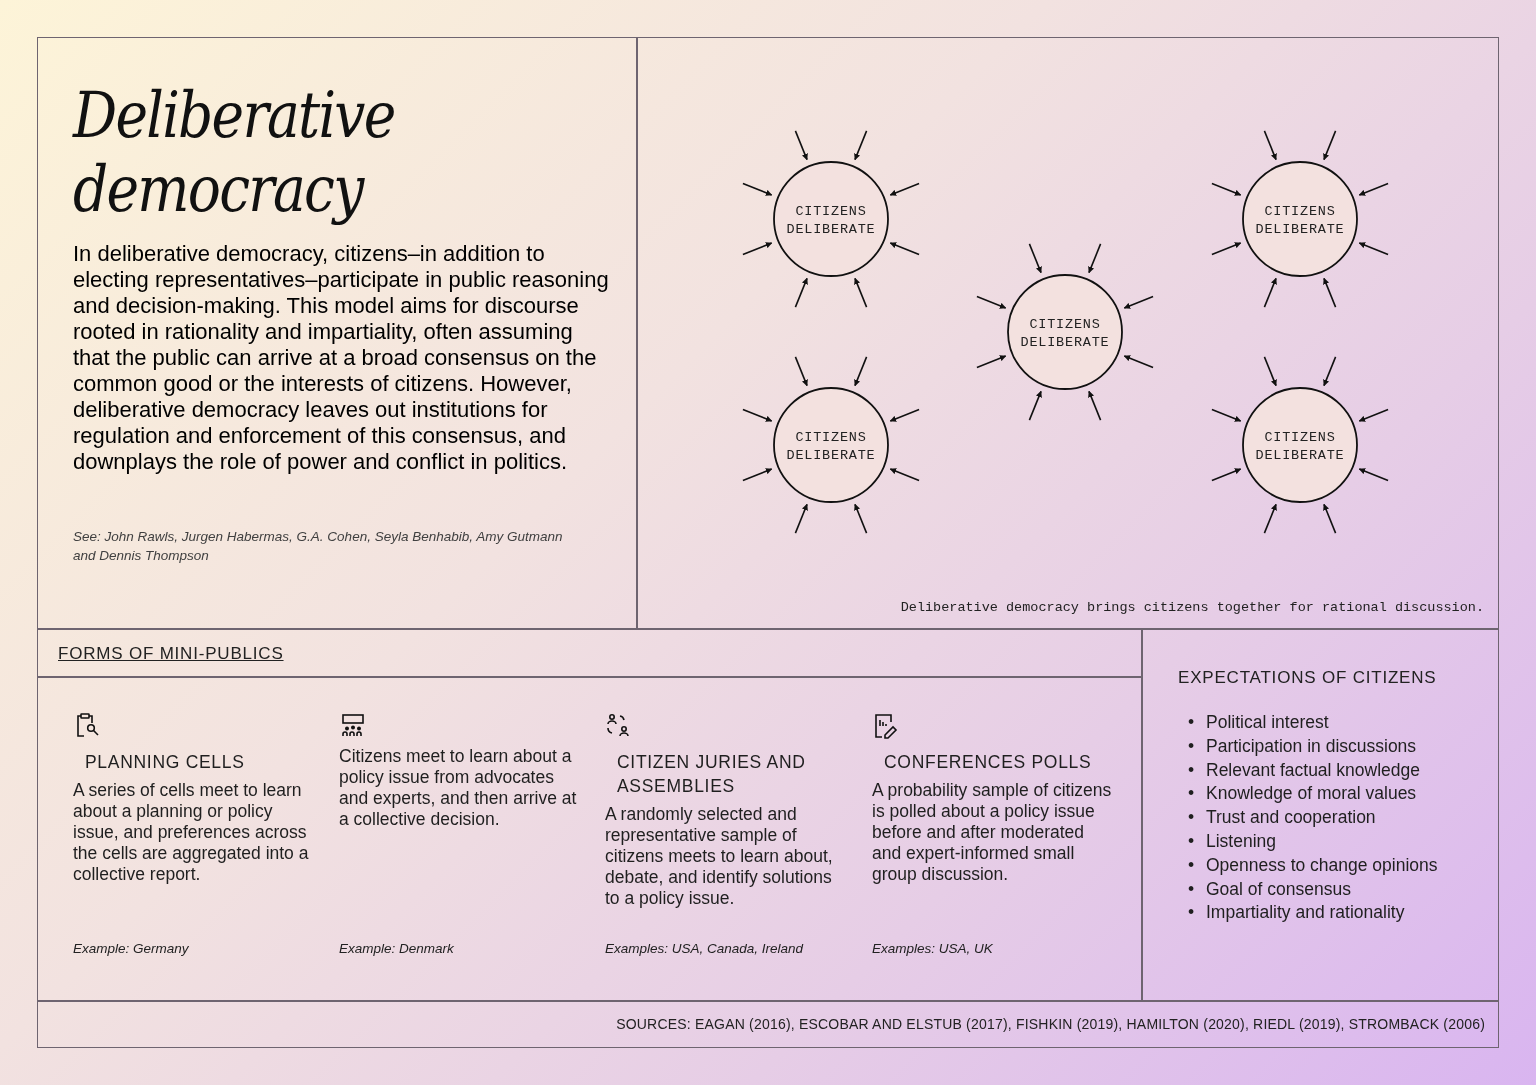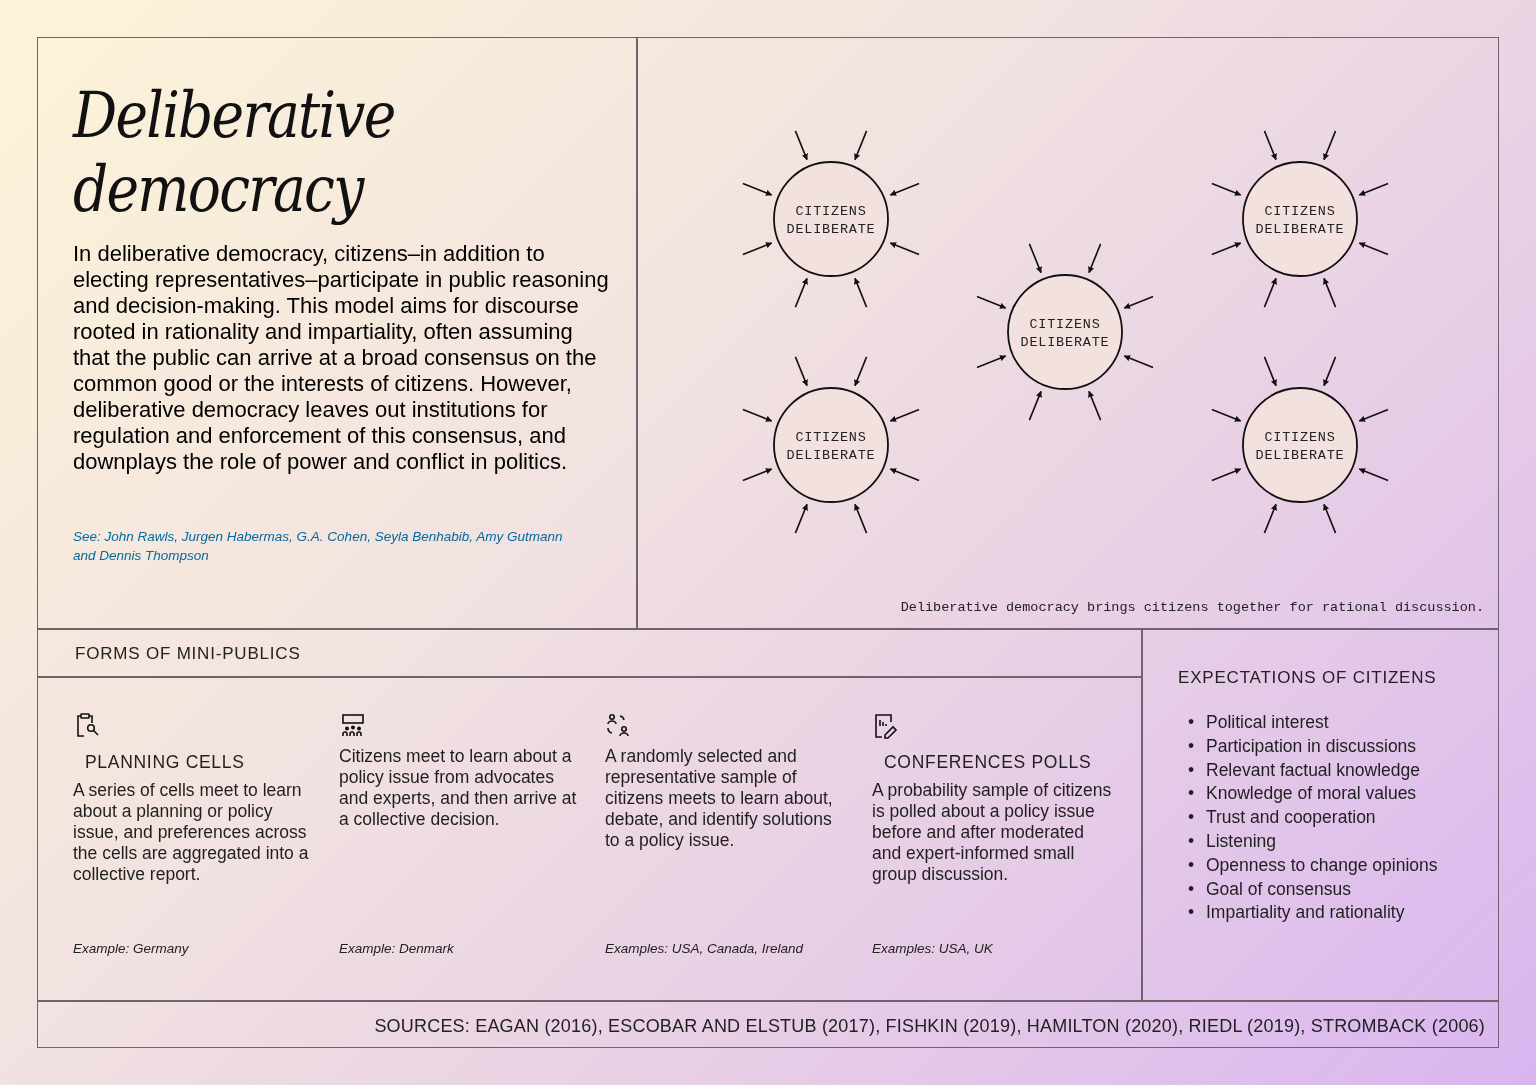--- a/index.html
+++ b/index.html
@@ -16,21 +16,21 @@
       font-family:"DejaVu Serif", serif; font-style:italic; font-weight:normal;
       font-size:64px; line-height:74px; letter-spacing:-2px; transform:scaleX(0.86); transform-origin:left top;
       color:#111;
     }
     .intro {
       position:absolute; left:73px; top:241px; width:540px; margin:0;
       font-family:"Liberation Sans", sans-serif; font-size:22px; line-height:26px; color:#000000;
     }
     .see {
       position:absolute; left:73px; top:528px; width:500px; margin:0;
-      font-family:"Liberation Sans", sans-serif; font-style:italic; font-size:13.5px; line-height:18.5px; color:#0369a1;
+      font-family:"Liberation Sans", sans-serif; font-style:italic; font-size:13.5px; line-height:18.5px; color:#404040;
     }
     .diagram { position:absolute; left:637px; top:38px; width:861px; height:590px; }
     .caption {
       position:absolute; right:52px; top:600px; margin:0;
       font-family:"Liberation Mono", monospace; font-size:13.5px; color:#222; white-space:nowrap;
     }
     .section-label {
       position:absolute; font-family:"Liberation Sans", sans-serif; font-size:17px; letter-spacing:0.8px; color:#222; margin:0;
     }
     .card { position:absolute; top:712px; width:240px; }
@@ -39,21 +39,21 @@
       margin:10px 0 0 12px; font-family:"Liberation Sans", sans-serif; font-weight:normal;
       font-size:17.5px; line-height:24px; letter-spacing:0.7px; color:#1f1f1f;
     }
     .card p.desc { margin:6px 0 0 0; font-family:"Liberation Sans", sans-serif; font-size:17.5px; line-height:21px; color:#1f1f1f; }
     .card p.example { position:absolute; font-family:"Liberation Sans", sans-serif; font-style:italic; font-size:13.5px; color:#222; margin:0; top:229px; left:0; white-space:nowrap; }
     .expect-list { position:absolute; left:1188px; top:711px; margin:0; padding:0; list-style:none; }
     .expect-list li { font-family:"Liberation Sans", sans-serif; font-size:17.5px; line-height:23.8px; color:#1f1f1f; position:relative; padding-left:18px; }
     .expect-list li .bullet { position:absolute; left:0; top:0; }
     .sources {
       position:absolute; right:51px; top:1016px; margin:0;
-      font-family:"Liberation Sans", sans-serif; font-size:18px; letter-spacing:0.2px; color:#222; white-space:nowrap;
+      font-family:"Liberation Sans", sans-serif; font-size:14px; letter-spacing:0.2px; color:#222; white-space:nowrap;
     }
     .circle-label { font-family:"Liberation Mono", monospace; font-size:13.5px; letter-spacing:0.8px; fill:#222; }
   </style>
 </head>
 <body>
 
 <div class="frame"></div>
 <div class="line" style="left:636px; top:37px; width:1.5px; height:592px;"></div>
 <div class="line" style="left:37px; top:628px; width:1462px; height:1.5px;"></div>
 <div class="line" style="left:37px; top:676px; width:1105px; height:1.5px;"></div>
@@ -137,21 +137,21 @@
         <line x1="574.9175338161552" y1="442.5876263745117" x2="603.6602333077257" y2="430.97482197861837" stroke="#111" stroke-width="1.6" marker-end="url(#ah)"></line>
         <line x1="574.9175338161552" y1="371.4123736254884" x2="603.6602333077255" y2="383.02517802138163" stroke="#111" stroke-width="1.6" marker-end="url(#ah)"></line>
         <circle cx="663" cy="407" r="57" fill="#f3e1df" stroke="#111" stroke-width="1.8"></circle>
         <text x="663" y="403" text-anchor="middle" class="circle-label">CITIZENS</text>
         <text x="663" y="421" text-anchor="middle" class="circle-label">DELIBERATE</text>
       </g>
     </g>
 </svg>
 <p class="caption">Deliberative democracy brings citizens together for rational discussion.</p>
 
-<p class="section-label" style="left:75px; top:644px;">FORMS OF MINI-PUBLICS</p>
+<p class="section-label" style="left:58px; top:644px;text-decoration:underline;">FORMS OF MINI-PUBLICS</p>
 
 <div class="card" style="left:73px;">
   <svg class="icon" viewBox="0 0 28 28" fill="none" stroke="#111" stroke-width="1.6">
     <rect x="8" y="2" width="8" height="4" rx="0.5"></rect>
     <path d="M8 4 H5 V24 H11"></path>
     <path d="M16 4 H19 V11"></path>
     <circle cx="18" cy="16" r="3.3"></circle>
     <path d="M20.3 18.3 L25 23"></path>
   </svg>
   <h3>PLANNING CELLS</h3>
@@ -175,20 +175,21 @@
 
 <div class="card" style="left:605px;">
   <svg class="icon" viewBox="0 0 28 28" fill="none" stroke="#111" stroke-width="1.6">
     <circle cx="7" cy="5" r="2.2"></circle>
     <path d="M3 12 a4 3 0 0 1 8 0"></path>
     <path d="M15 4 a5 5 0 0 1 4 4"></path>
     <path d="M3 16 a5 5 0 0 0 4 5"></path>
     <circle cx="19" cy="17" r="2.2"></circle>
     <path d="M15 24 a4 3 0 0 1 8 0"></path>
   </svg>
+  <h3>CITIZEN JURIES AND ASSEMBLIES</h3>
   <p class="desc">A randomly selected and representative sample of citizens meets to learn about, debate, and identify solutions to a policy issue.</p>
   <p class="example">Examples: USA, Canada, Ireland</p>
 </div>
 
 <div class="card" style="left:872px;">
   <svg class="icon" viewBox="0 0 28 28" fill="none" stroke="#111" stroke-width="1.6">
     <path d="M10 25 H4 V3 H19 V10"></path>
     <path d="M8 8 V14 M11 10 V14 M14 12 V14"></path>
     <path d="M13 23 L21 15 L24 18 L16 26 H13 Z"></path>
   </svg>

